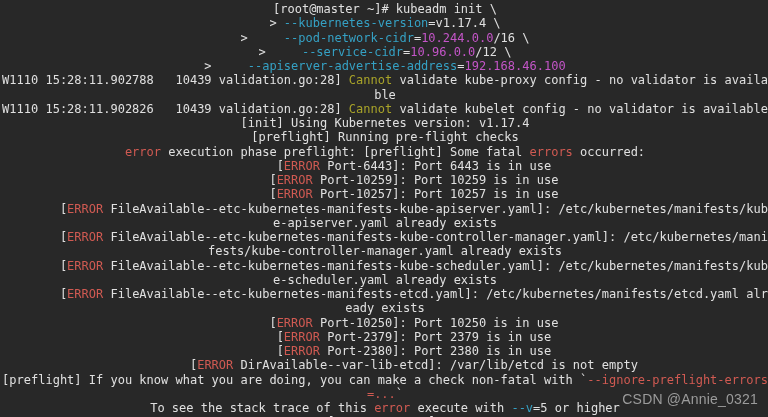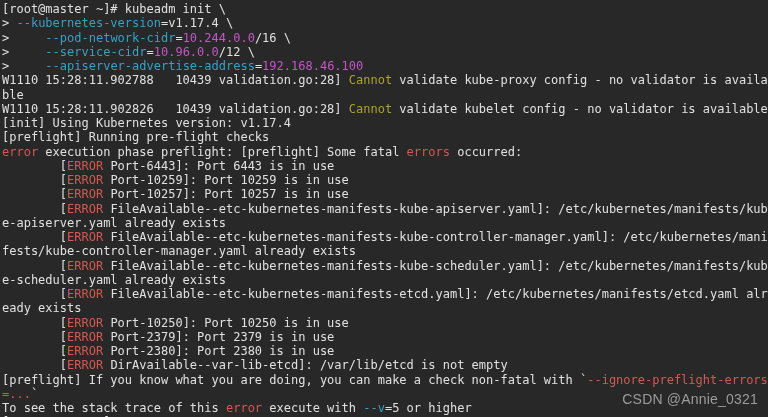--- a/index.html
+++ b/index.html
@@ -6,20 +6,21 @@
   body {
     width: 768px; height: 417px; overflow: hidden;
     background: #282828;
     font-family: "DejaVu Sans Mono", monospace;
   }
   .screen {
     position: relative;
     width: 768px; height: 417px;
     overflow: hidden;
     background: #282828;
+    text-align: center;
   }
   .term {
     margin: 0;
     padding: 2px 0 0 2px;
     font-family: "DejaVu Sans Mono", monospace;
     font-size: 12px;
     line-height: 14.25px;
     color: #e0e0e0;
   }
   .line {

